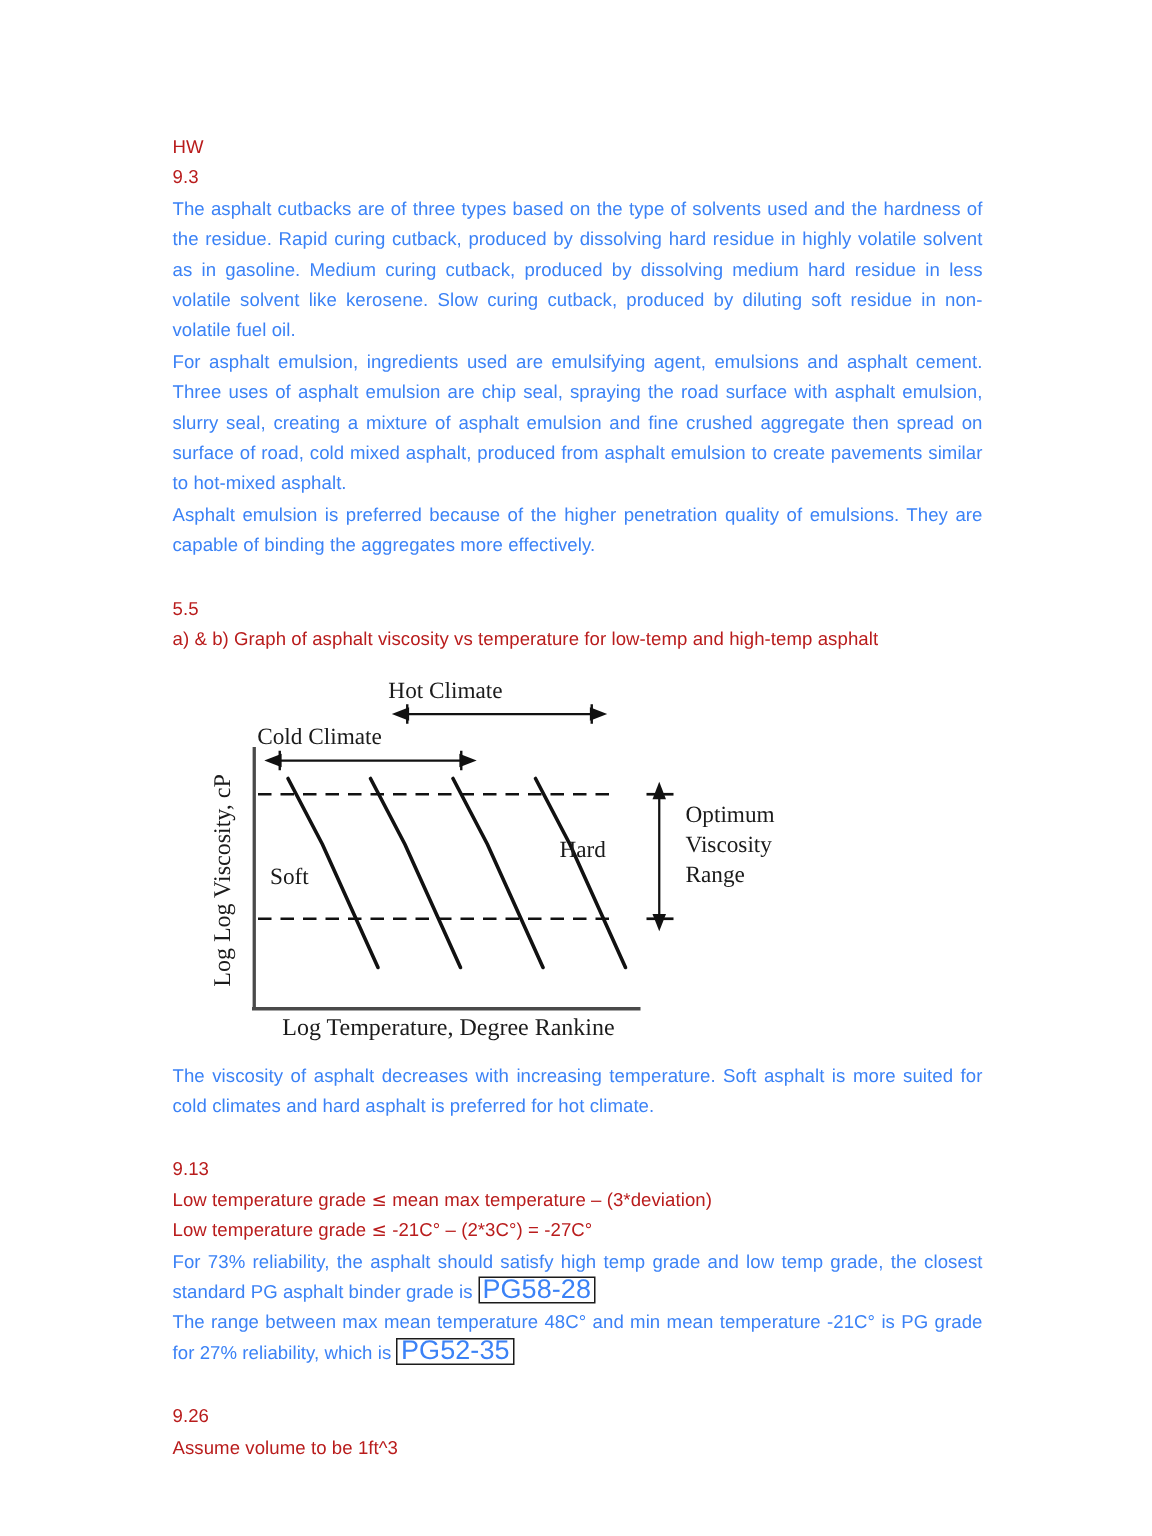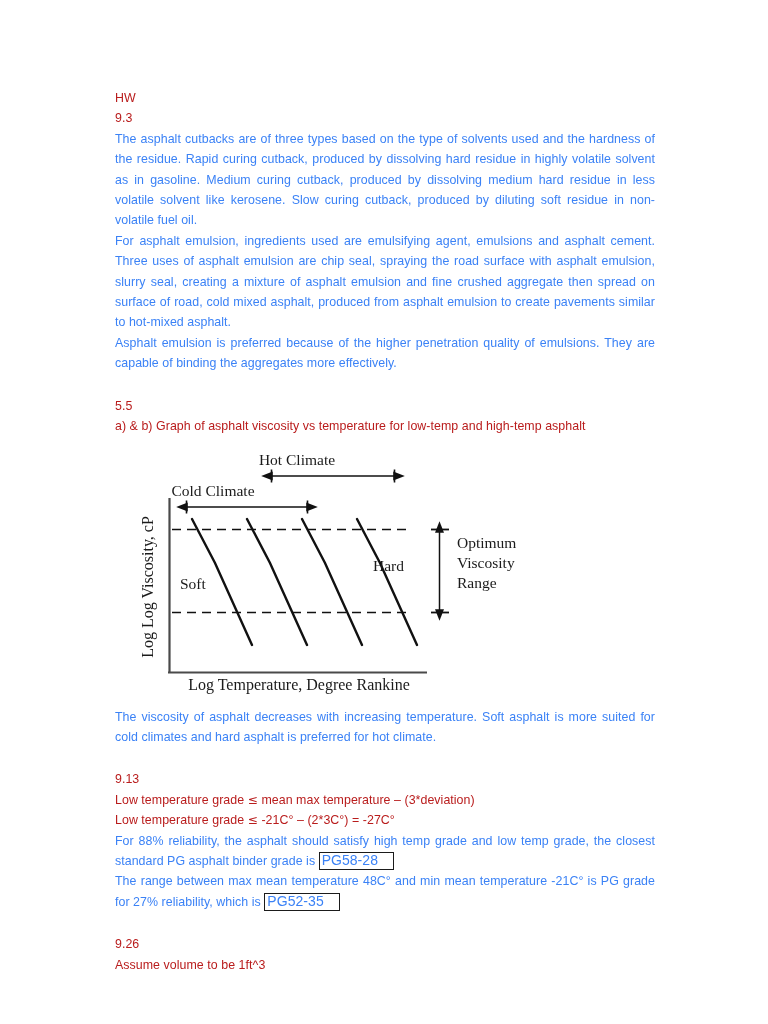--- a/index.html
+++ b/index.html
@@ -38,24 +38,24 @@
     text-align: justify;
     letter-spacing: 0.05px;
     margin: 0;
   }
   .para-nolast { text-align-last: left; }
   .spacer-sm { height: 10px; }
   .spacer-lg { height: 22px; }
   .boxed {
     display: inline-block;
     border: 1px solid #1b1b1b;
-    padding: 0px 15px 1px 2px;
+    padding: 0px 2px 1px 2px;
     line-height: 15px;
     margin: 0 0 -2px 0;
-    font-size: 14px;
+    font-size: 18px;
   }
   .le { font-family: "DejaVu Sans", sans-serif; font-size: 12.2px; }
 
   
   .figure-wrap {
     position: relative;
     width: 420px;
     height: 250px;
     margin-left: 16px;
   }
@@ -143,21 +143,21 @@
       <span class="le">≤</span>
       <span>mean max temperature – (3*deviation)</span>
     </div>
 
     <div class="line">
       <span>Low temperature grade</span>
       <span class="le">≤</span>
       <span>-21C° – (2*3C°) = -27C°</span>
     </div>
 
-    <p class="para para-nolast"><span>For 88% reliability, the asphalt should satisfy high temp grade and low temp grade, the closest standard PG asphalt binder grade is</span> <span class="boxed">PG58-28</span></p>
+    <p class="para para-nolast"><span>For 73% reliability, the asphalt should satisfy high temp grade and low temp grade, the closest standard PG asphalt binder grade is</span> <span class="boxed">PG58-28</span></p>
 
     <p class="para para-nolast"><span>The range between max mean temperature 48C°  and min mean temperature -21C°  is PG grade for 27% reliability, which is</span> <span class="boxed">PG52-35</span></p>
 
     <div class="spacer-lg"></div>
 
     <div class="line">9.26</div>
     <div class="line">Assume volume to be 1ft^3</div>
 
   </div>
 </div>

